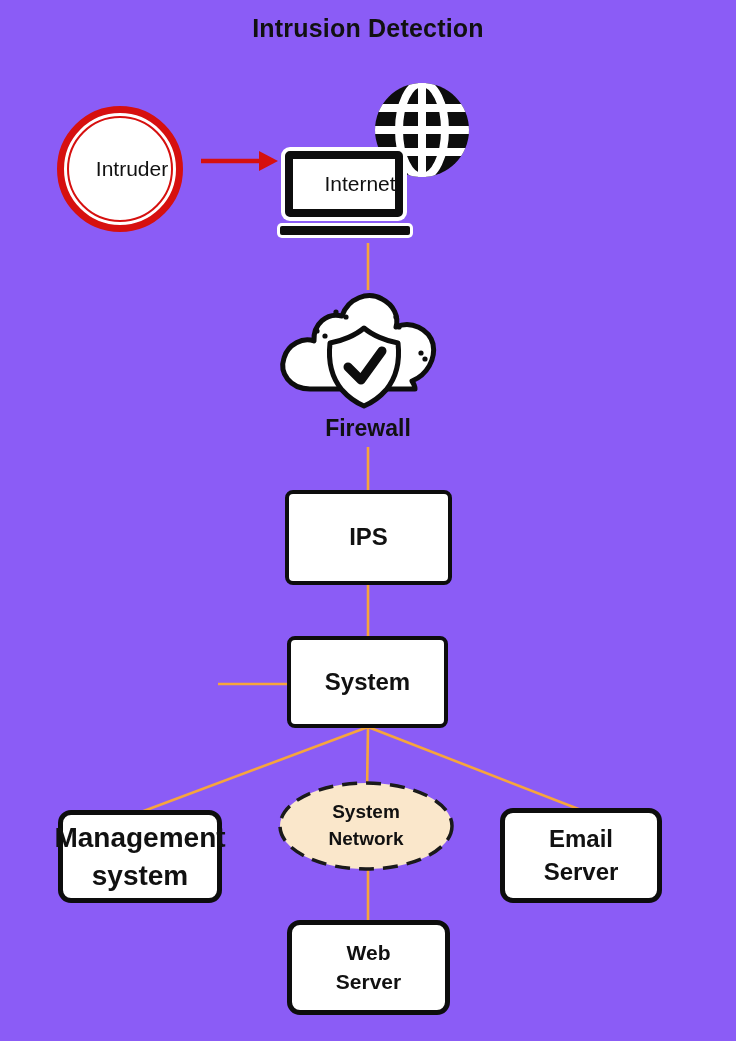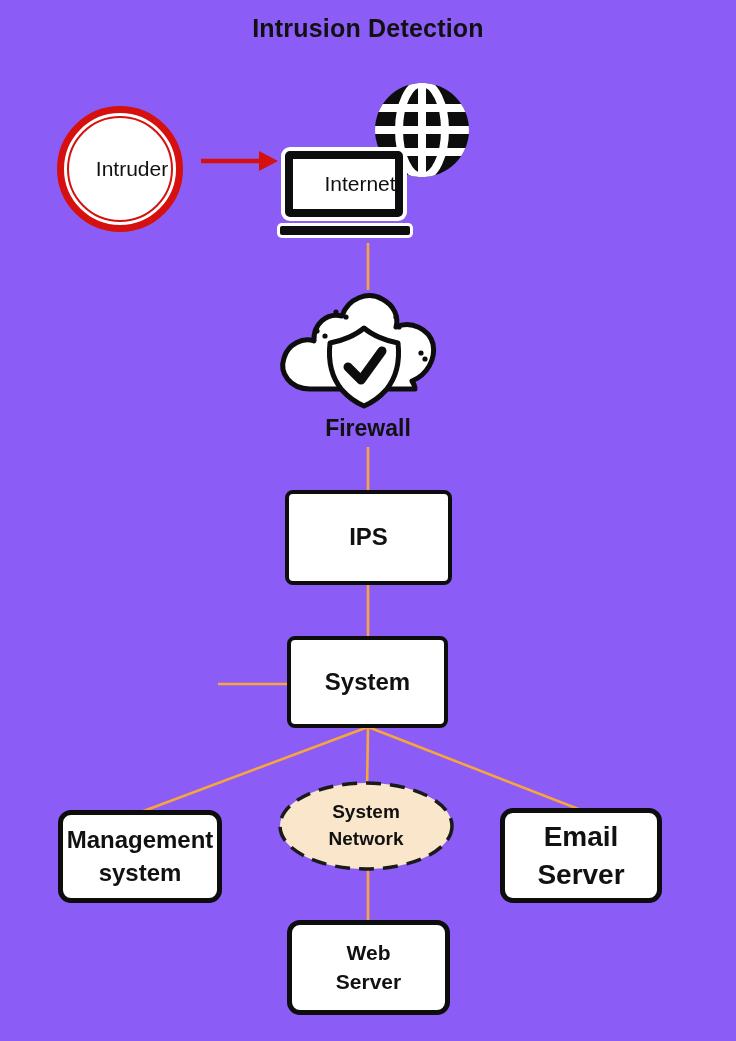--- a/index.html
+++ b/index.html
@@ -65,22 +65,22 @@
   .node-box{
     position:absolute;box-sizing:border-box;background:#ffffff;border:4px solid var(--node-border);
     border-radius:8px;display:flex;align-items:center;justify-content:center;text-align:center;
     z-index:2;font-weight:600;line-height:1.35;
   }
   .node-box.big-label{font-size:24px;}
   .node-box.rounded{border-width:5px;border-radius:13px;}
   .box-ips{left:285px;top:490px;width:167px;height:95px;}
   .box-ids{left:58px;top:636px;width:160px;height:92px;}
   .box-switch{left:287px;top:636px;width:161px;height:92px;}
-  .box-management{left:58px;top:810px;width:164px;height:93px;font-size:24px;justify-content:center;}
-  .box-email{left:500px;top:808px;width:162px;height:95px;font-size:28px;}
+  .box-management{left:58px;top:810px;width:164px;height:93px;font-size:28px;justify-content:center;}
+  .box-email{left:500px;top:808px;width:162px;height:95px;font-size:24px;}
   .box-web{left:287px;top:920px;width:163px;height:95px;font-size:21px;}
 
   
   .sysnet{position:absolute;left:276px;top:780px;width:180px;height:92px;z-index:2;}
   .sysnet ellipse{fill:var(--ellipse-fill);stroke:#1a1a1a;stroke-width:3.5;stroke-dasharray:15 9;}
   .sysnet-label{
     position:absolute;left:276px;top:780px;width:180px;height:92px;z-index:3;
     display:flex;align-items:center;justify-content:center;text-align:center;
     font-size:19px;font-weight:600;line-height:1.4;
   }

